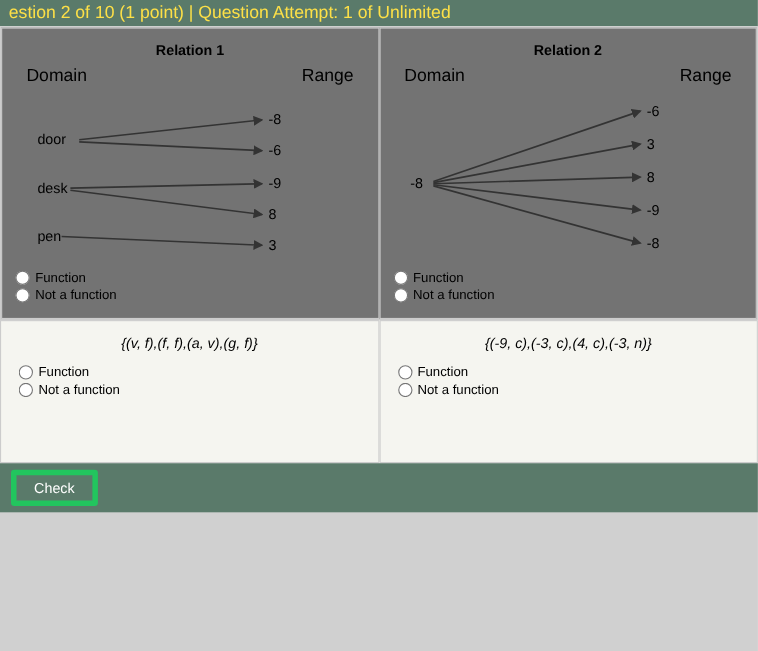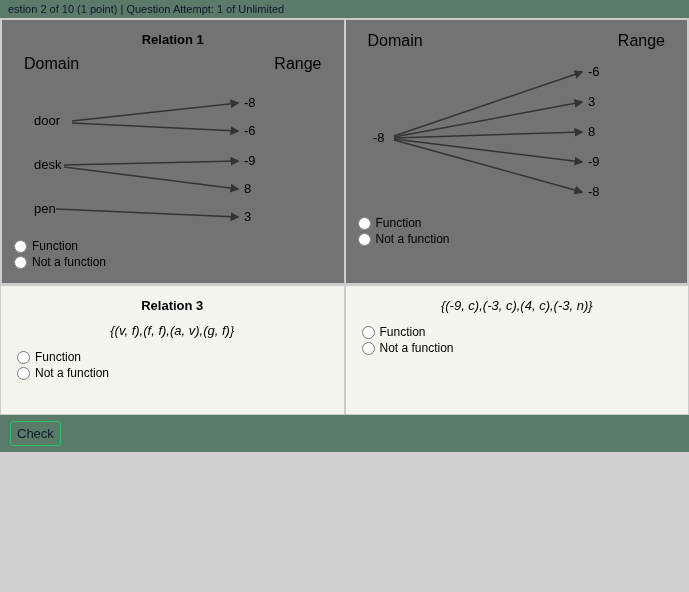--- a/index.html
+++ b/index.html
@@ -4,22 +4,22 @@
   <style>
     * { box-sizing: border-box; margin: 0; padding: 0; }
     body {
       font-family: Arial, sans-serif;
       font-size: 13px;
       background: #d0d0d0;
       width: 689px;
     }
     .top-bar {
       background: #5a7a6a;
-      color: #0f172a;
-      font-size: 11px;
+      color: #fde047;
+      font-size: 16px;
       padding: 3px 8px;
     }
     .main-content {
       background: #f0f0f0;
       padding: 0;
     }
     .relations-grid {
       display: grid;
       grid-template-columns: 1fr 1fr;
       border: 1px solid #ccc;
@@ -76,23 +76,23 @@
       font-style: italic;
     }
     .bottom-bar {
       background: #5a7a6a;
       padding: 6px 10px;
       display: flex;
       align-items: center;
     }
     .check-btn {
       background: #5a7a6a;
-      color: #0f172a;
-      border: 1px solid #22c55e;
-      padding: 4px 6px;
+      color: #ffffff;
+      border: 5px solid #22c55e;
+      padding: 4px 16px;
       font-size: 13px;
       cursor: pointer;
       border-radius: 3px;
     }
     .grid-bottom {
       display: grid;
       grid-template-columns: 1fr 1fr;
     }
   </style>
 </head>
@@ -148,20 +148,21 @@
           <span>Function</span>
         </label>
         <label class="radio-option">
           <input type="radio" name="r1" value="not_function" style="">
           <span>Not a function</span>
         </label>
       </div>
     </div>
 
     <div class="relation-box">
+      <div class="relation-title">Relation 2</div>
       <div class="domain-range-labels">
         <span>Domain</span>
         <span>Range</span>
       </div>
       <div style="position:relative; height:160px; width:100%;">
         <svg width="100%" height="100%">
 
           <text x="15" y="88" font-size="13">-8</text>
 
           <text x="230" y="22" font-size="13">-6</text>
@@ -192,21 +193,20 @@
           <span>Not a function</span>
         </label>
       </div>
     </div>
 
   </div>
 
   <div class="grid-bottom">
 
     <div class="relation-bottom-box">
-      <div class="relation-bottom-title">Relation 3</div>
       <div class="set-notation">{(v, f),(f, f),(a, v),(g, f)}</div>
       <div class="radio-group">
         <label class="radio-option">
           <input type="radio" name="r3" value="function" style="">
           <span>Function</span>
         </label>
         <label class="radio-option">
           <input type="radio" name="r3" value="not_function" style="">
           <span>Not a function</span>
         </label>

